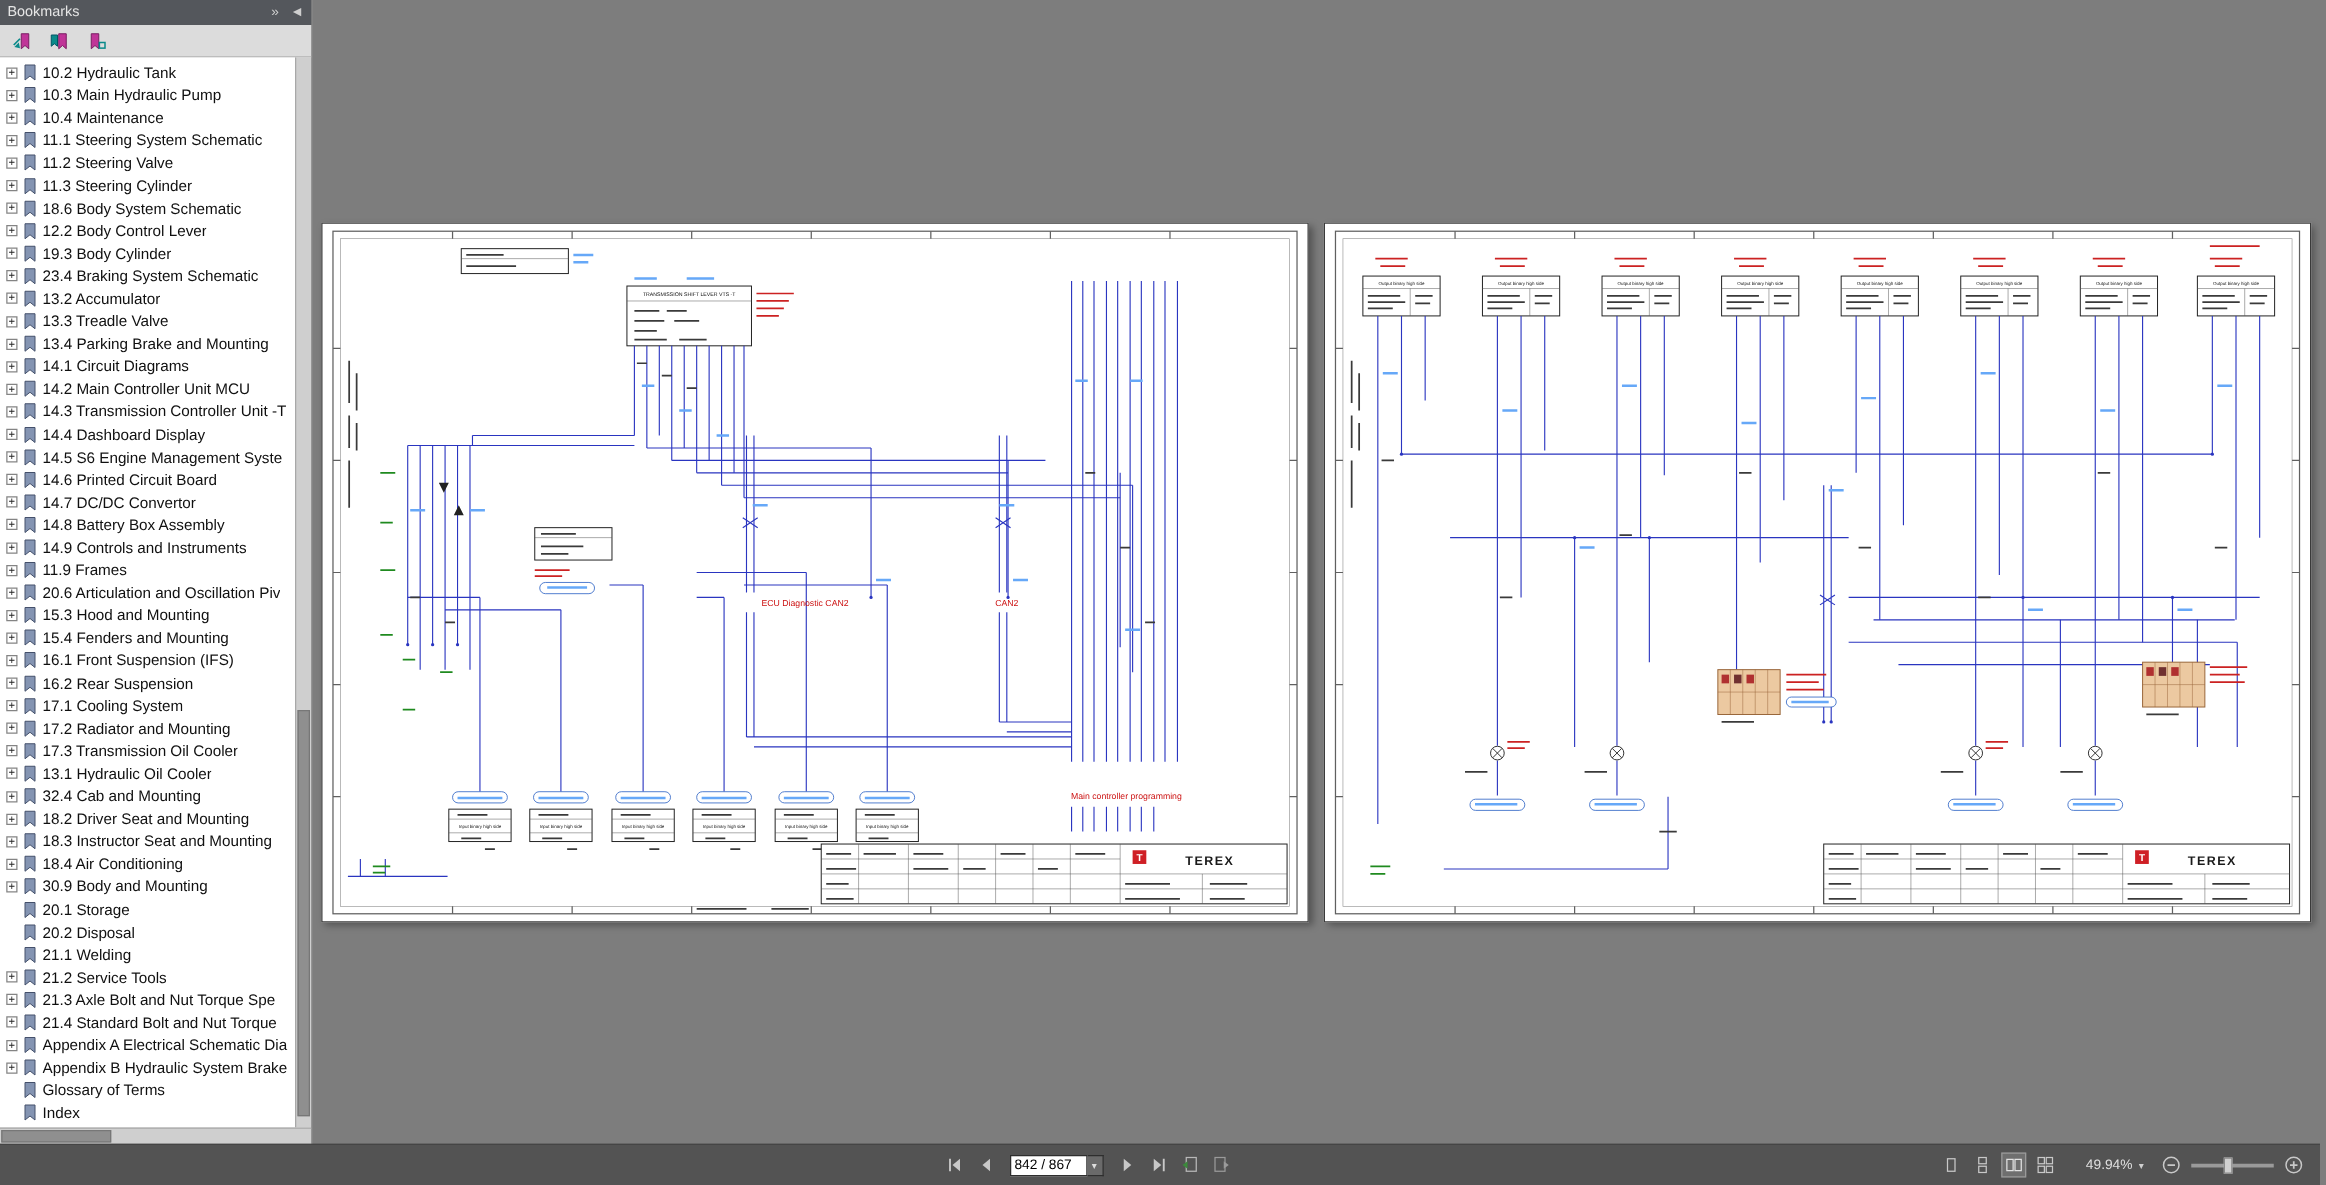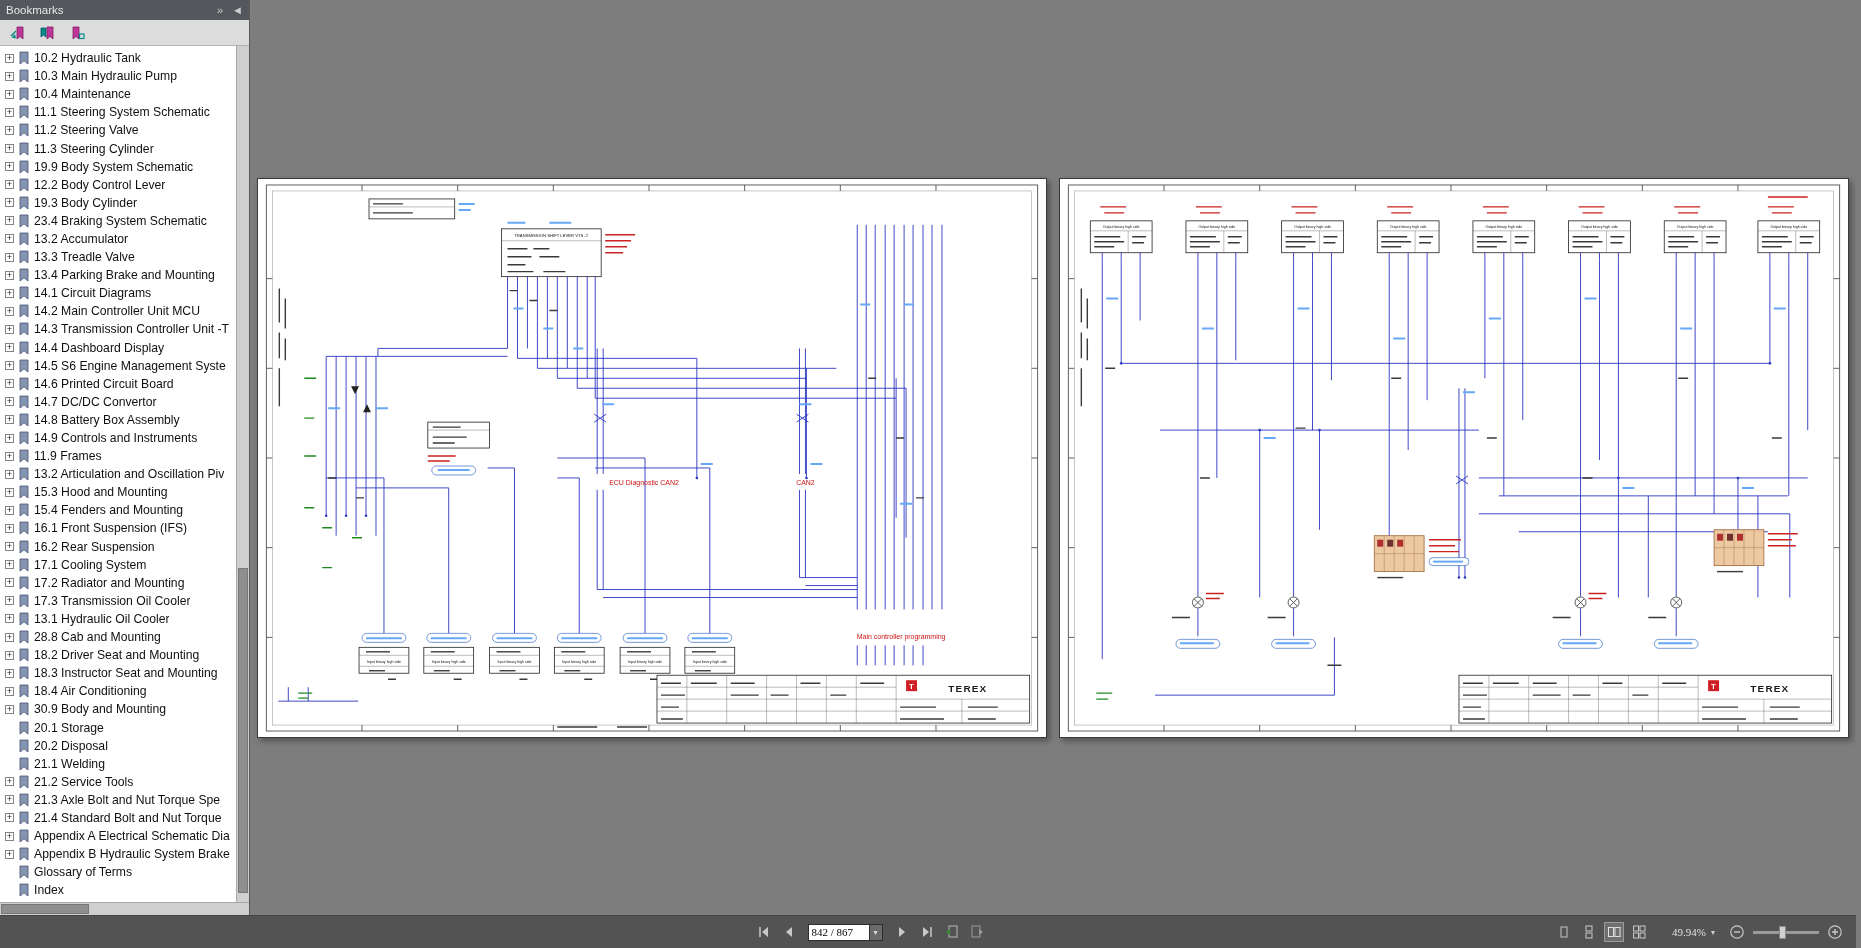--- a/index.html
+++ b/index.html
@@ -47,21 +47,21 @@
   .t-blu { stroke: #66a8f8; stroke-width: 2; fill: none; }
   .t-red { stroke: #cc2222; stroke-width: 1.4; fill: none; }
   .t-grn { stroke: #1f8a1f; stroke-width: 1.4; fill: none; }
   .red-label { fill: #cc1111; font-size: 7px; }
   .txt4 { fill: #111; font-size: 4.2px; }
   .txt35 { fill: #111; font-size: 3.6px; }
   .brand-t { fill: #1a1a1a; font-size: 10px; font-weight: bold; letter-spacing: 1.2px; text-anchor: middle; }
   .logo-t { fill: #fff; font-size: 8px; font-weight: bold; text-anchor: middle; }
 
   
-  .toolbar { grid-column: 1 / 3; background: #535353; border-top: 1px solid #454545; position: relative; display: flex; align-items: center; justify-content: center; font-family: Liberation Serif, serif; }
+  .toolbar { grid-column: 1 / 3; background: #535353; border-top: 1px solid #454545; position: relative; display: flex; align-items: center; justify-content: center; }
   .nav-cluster { display: flex; align-items: center; gap: 3px; transform: translateX(-58px); }
   .tb-btn { width: 22px; height: 22px; background: transparent; border: none; display: flex; align-items: center; justify-content: center; padding: 0; }
   .page-box { display: flex; align-items: center; margin: 0 5px; }
   .page-input { width: 62px; height: 17px; font-size: 11px; font-family: inherit; border: 1px solid #2e2e2e; padding: 0 3px; background: #fff; color: #000; }
   .page-dd { width: 13px; height: 17px; background: #6a6a6a; border: 1px solid #2e2e2e; border-left: none; color: #ddd; font-size: 8px; display: flex; align-items: center; justify-content: center; }
   .zoom-cluster { position: absolute; right: 10px; top: 0; bottom: 0; display: flex; align-items: center; gap: 5px; }
   .mode-btn { width: 20px; height: 20px; display: flex; align-items: center; justify-content: center; border: 1px solid transparent; background: transparent; padding: 0; }
   .mode-btn.active { background: #6f6f6f; border: 1px solid #9a9a9a; }
   .zoom-label { color: #e0e0e0; font-size: 11px; margin-left: 18px; }
   .zoom-dd { color: #cfcfcf; font-size: 8px; margin-right: 6px; }
@@ -176,21 +176,21 @@
               <path d="M2 1h8v12l-4-3.2L2 13z" fill="#8494b2" stroke="#44506b" stroke-width="0.8"></path>
             </svg>
             <span class="bm-label">11.3 Steering Cylinder</span>
           </div>
 
           <div class="bm-row">
             <span class="bm-expander">+</span>
             <svg class="bm-icon" width="12" height="14" viewBox="0 0 12 14">
               <path d="M2 1h8v12l-4-3.2L2 13z" fill="#8494b2" stroke="#44506b" stroke-width="0.8"></path>
             </svg>
-            <span class="bm-label">19.9 Body System Schematic</span>
+            <span class="bm-label">18.6 Body System Schematic</span>
           </div>
 
           <div class="bm-row">
             <span class="bm-expander">+</span>
             <svg class="bm-icon" width="12" height="14" viewBox="0 0 12 14">
               <path d="M2 1h8v12l-4-3.2L2 13z" fill="#8494b2" stroke="#44506b" stroke-width="0.8"></path>
             </svg>
             <span class="bm-label">12.2 Body Control Lever</span>
           </div>
 
@@ -312,21 +312,21 @@
               <path d="M2 1h8v12l-4-3.2L2 13z" fill="#8494b2" stroke="#44506b" stroke-width="0.8"></path>
             </svg>
             <span class="bm-label">11.9 Frames</span>
           </div>
 
           <div class="bm-row">
             <span class="bm-expander">+</span>
             <svg class="bm-icon" width="12" height="14" viewBox="0 0 12 14">
               <path d="M2 1h8v12l-4-3.2L2 13z" fill="#8494b2" stroke="#44506b" stroke-width="0.8"></path>
             </svg>
-            <span class="bm-label">13.2 Articulation and Oscillation Piv</span>
+            <span class="bm-label">20.6 Articulation and Oscillation Piv</span>
           </div>
 
           <div class="bm-row">
             <span class="bm-expander">+</span>
             <svg class="bm-icon" width="12" height="14" viewBox="0 0 12 14">
               <path d="M2 1h8v12l-4-3.2L2 13z" fill="#8494b2" stroke="#44506b" stroke-width="0.8"></path>
             </svg>
             <span class="bm-label">15.3 Hood and Mounting</span>
           </div>
 
@@ -384,21 +384,21 @@
               <path d="M2 1h8v12l-4-3.2L2 13z" fill="#8494b2" stroke="#44506b" stroke-width="0.8"></path>
             </svg>
             <span class="bm-label">13.1 Hydraulic Oil Cooler</span>
           </div>
 
           <div class="bm-row">
             <span class="bm-expander">+</span>
             <svg class="bm-icon" width="12" height="14" viewBox="0 0 12 14">
               <path d="M2 1h8v12l-4-3.2L2 13z" fill="#8494b2" stroke="#44506b" stroke-width="0.8"></path>
             </svg>
-            <span class="bm-label">28.8 Cab and Mounting</span>
+            <span class="bm-label">32.4 Cab and Mounting</span>
           </div>
 
           <div class="bm-row">
             <span class="bm-expander">+</span>
             <svg class="bm-icon" width="12" height="14" viewBox="0 0 12 14">
               <path d="M2 1h8v12l-4-3.2L2 13z" fill="#8494b2" stroke="#44506b" stroke-width="0.8"></path>
             </svg>
             <span class="bm-label">18.2 Driver Seat and Mounting</span>
           </div>
 

